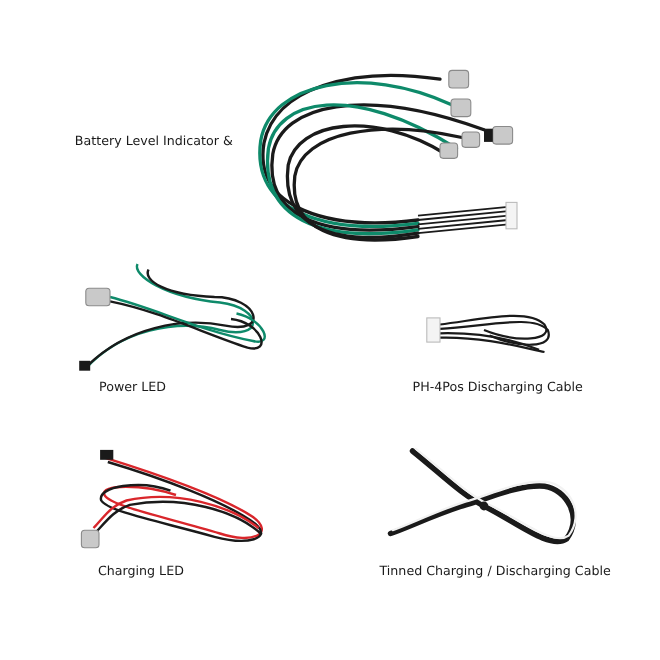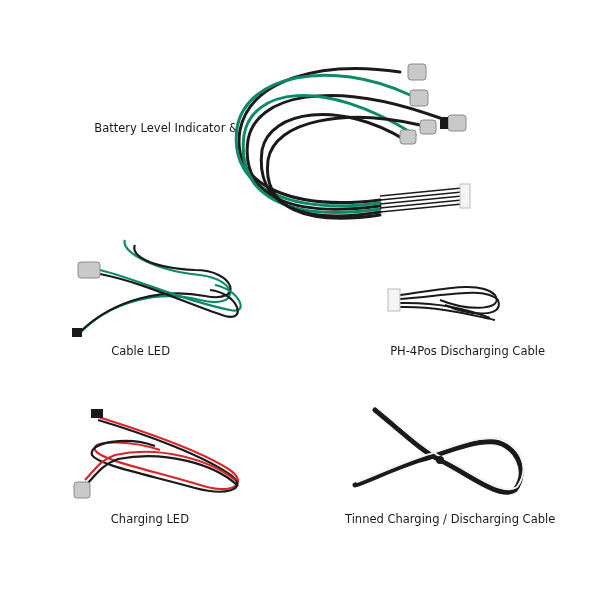--- a/index.html
+++ b/index.html
@@ -1,18 +1,18 @@
 <!DOCTYPE html>
 <html><head>
   <meta charset="utf-8">
   <style>
     html, body { margin:0; padding:0; background:#ffffff; }
     body { width:600px; height:600px; position:relative; overflow:hidden;
            font-family:"DejaVu Sans", "Liberation Sans", sans-serif; color:#1a1a1a; }
-    .label { position:absolute; font-size:11.5px; line-height:16px; text-align:right; white-space:nowrap; }
+    .label { position:absolute; font-size:11.5px; line-height:16px; text-align:left; white-space:nowrap; }
     .item { position:absolute; }
     svg { position:absolute; left:0; top:0; overflow:visible; }
   </style>
 </head>
 <body>
 
 <div class="label" style="left:68px; top:120px; width:170px;">
   <div>Battery Level Indicator &amp;</div>
 </div>
 <div class="item" style="left:0; top:0; width:600px; height:600px;">
@@ -49,21 +49,21 @@
     <g fill="none" stroke-width="2.2">
       <path d="M78,335 C110,300 160,290 200,300 C240,310 240,280 200,275 C150,270 120,250 125,240" stroke="#0e8a6a"></path>
       <path d="M80,332 C115,298 165,288 205,296 C245,304 235,270 195,270 C150,268 130,255 135,245" stroke="#1a1a1a"></path>
       <path d="M100,270 C140,280 180,300 230,310 C250,315 240,290 215,285" stroke="#0e8a6a"></path>
       <path d="M100,274 C145,283 185,303 225,316 C248,322 238,293 210,290" stroke="#1a1a1a"></path>
     </g>
     <rect x="78" y="262" width="22" height="16" rx="3" fill="#c9c9c9" stroke="#8a8a8a"></rect>
     <rect x="72" y="328" width="10" height="9" fill="#1a1a1a"></rect>
   </svg>
 </div>
-<div class="label" style="left:90px; top:343px; width:80px;">Cable LED</div>
+<div class="label" style="left:90px; top:343px; width:80px;">Power LED</div>
 
 <div class="item" style="left:0; top:0; width:600px; height:600px;">
   <svg width="600" height="600">
     <g fill="none" stroke="#1a1a1a" stroke-width="2">
       <path d="M400,295 C440,290 480,280 495,295 C505,310 470,312 440,300"></path>
       <path d="M400,299 C445,296 485,286 498,300 C505,318 470,316 445,305"></path>
       <path d="M400,303 C440,302 470,310 490,318"></path>
       <path d="M400,307 C440,306 475,316 495,320"></path>
     </g>
     <rect x="388" y="289" width="12" height="22" fill="#f4f4f4" stroke="#bbbbbb"></rect>

